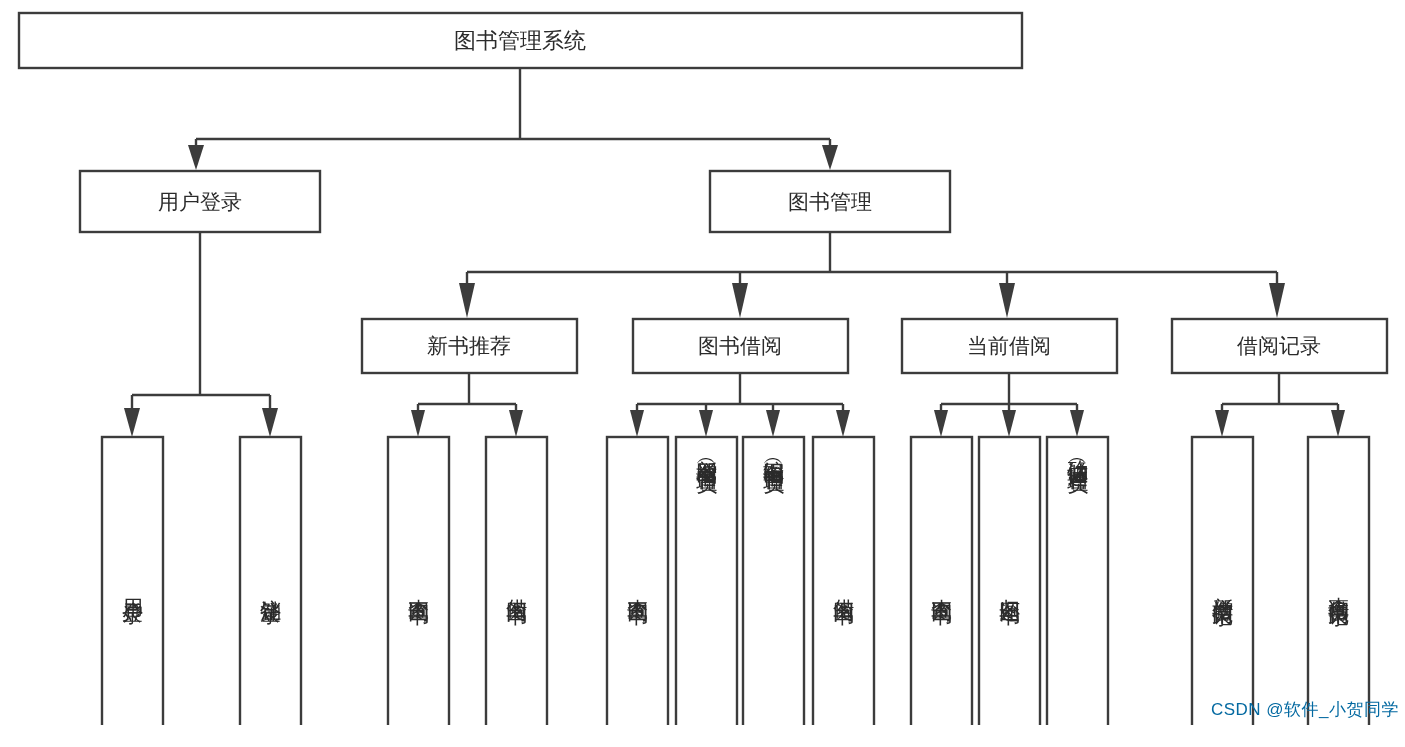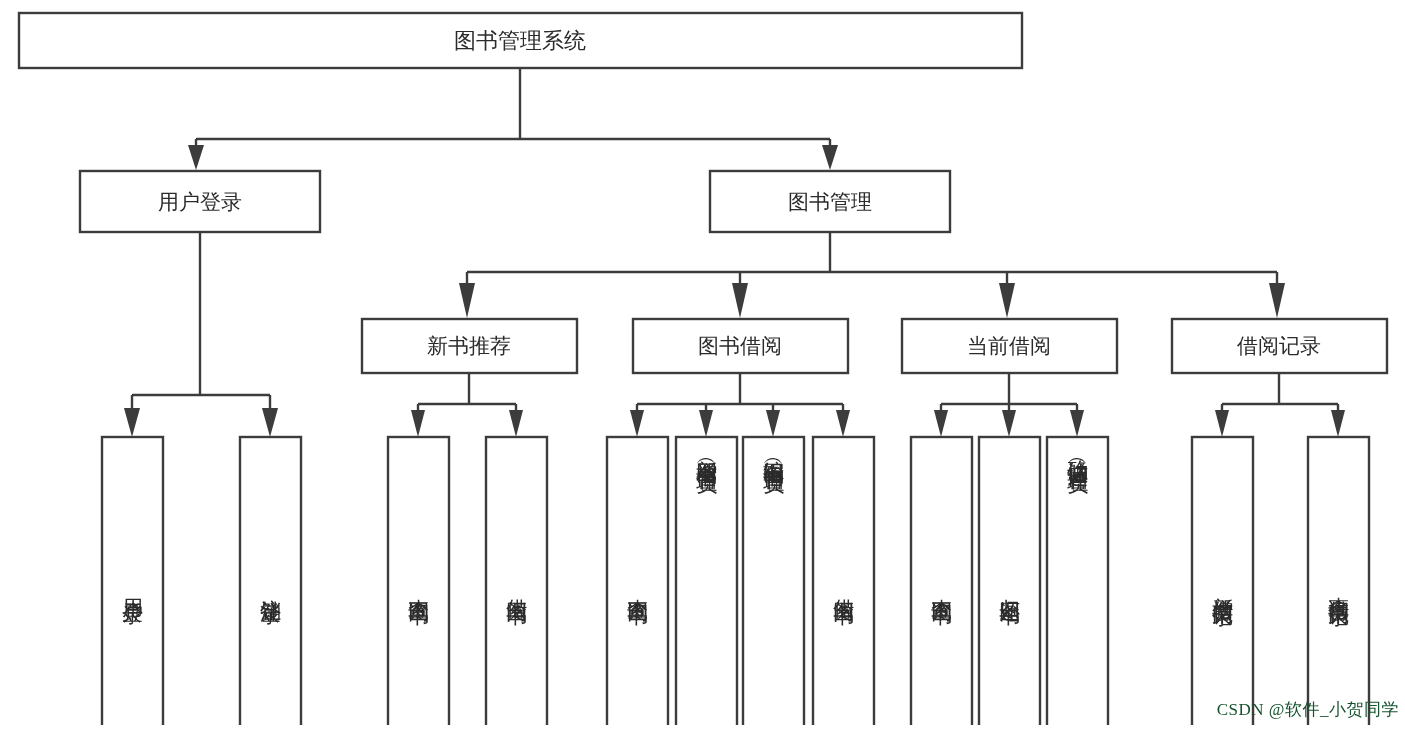--- a/index.html
+++ b/index.html
@@ -69,23 +69,23 @@
     display: flex;
     align-items: center;
     justify-content: center;
     white-space: nowrap;
     pointer-events: none;
   }
   .watermark {
     position: absolute;
     right: 6px;
     bottom: 4px;
-    font-family: Liberation Serif, serif;
+    font-family: Liberation Sans, sans-serif;
     font-size: 17px;
-    color: #14532d;
+    color: #0369a1;
     letter-spacing: 0.5px;
     user-select: none;
   }
 </style>
 </head>
 <body>
 
 <div id="diagram-root">
 
   <svg id="tree-svg" viewBox="0 0 1405 747" xmlns="http://www.w3.org/2000/svg">

